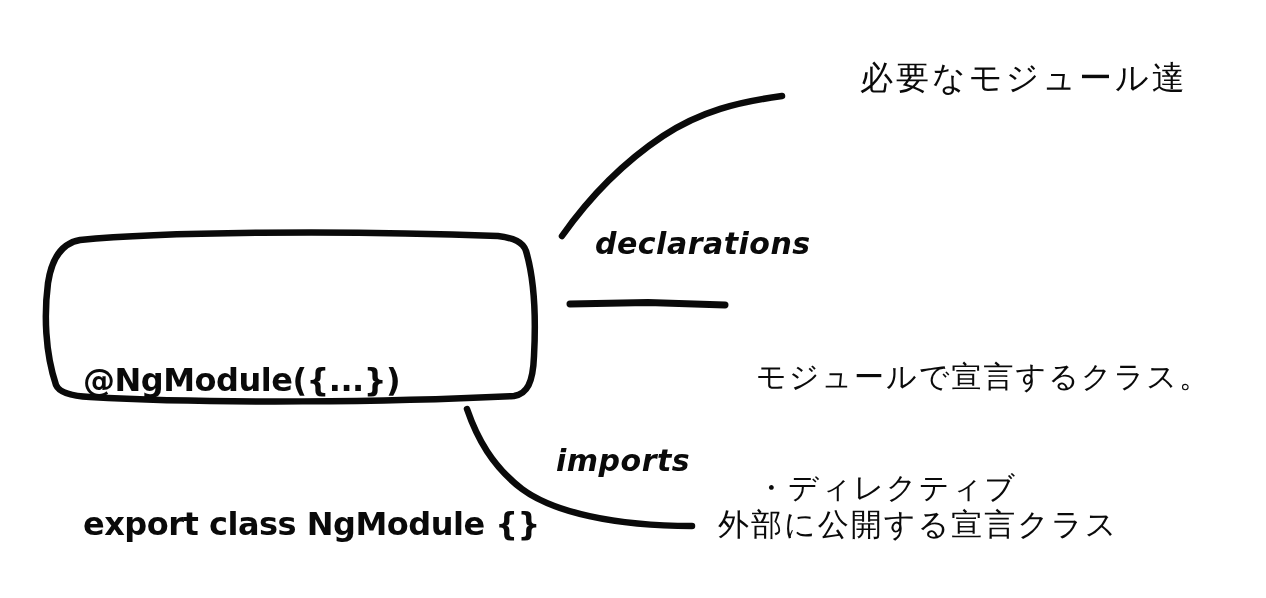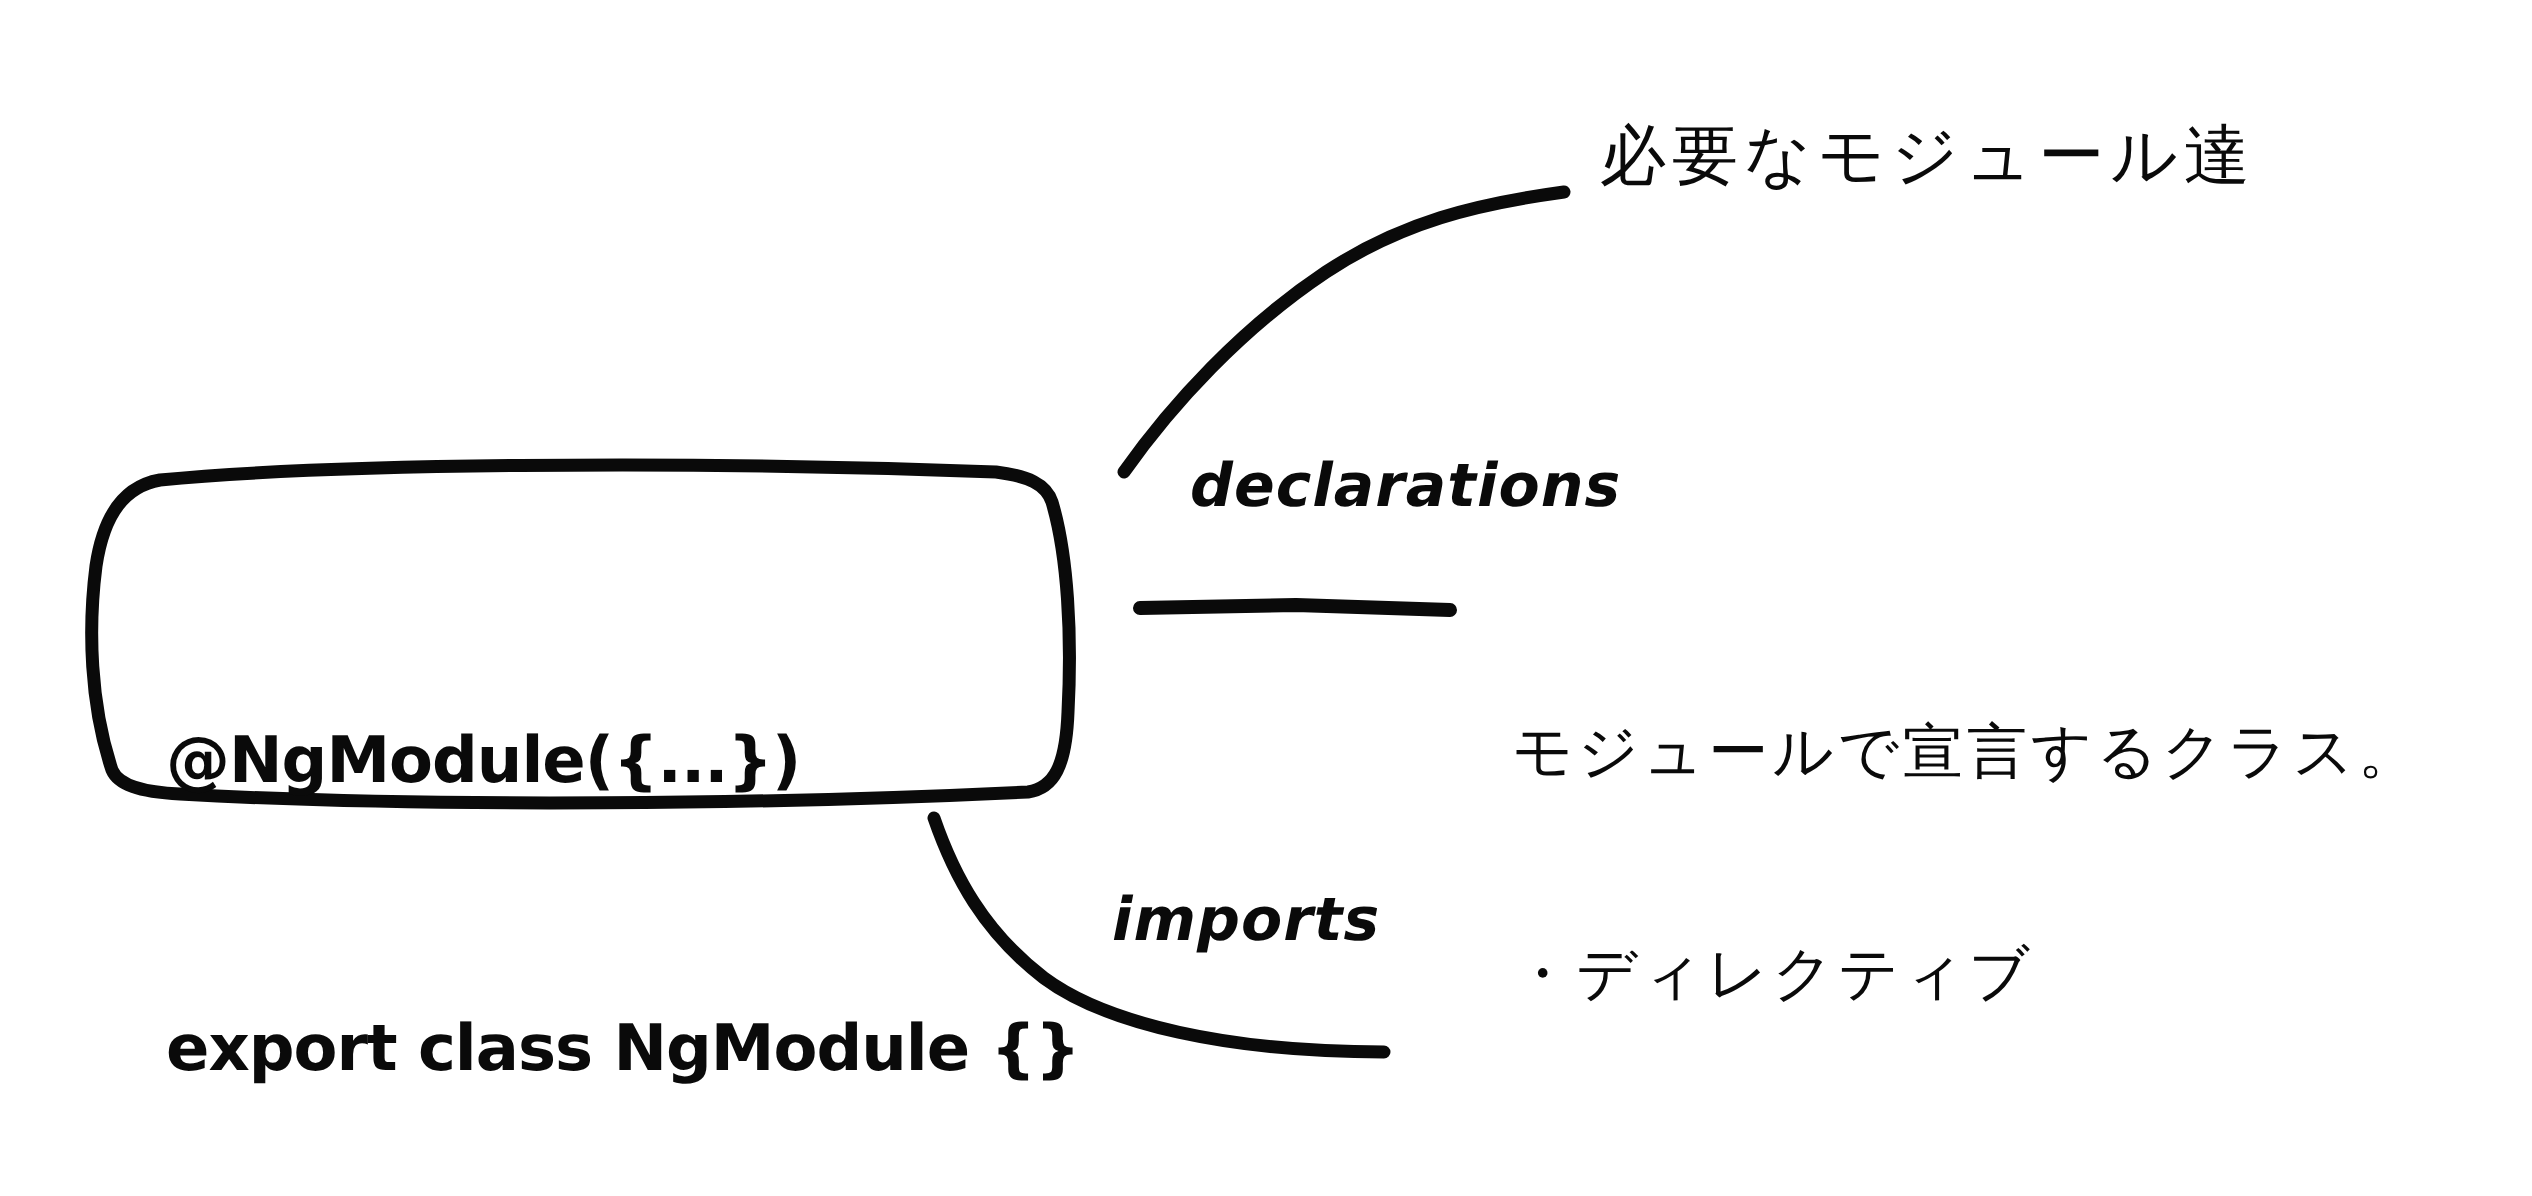--- a/index.html
+++ b/index.html
@@ -88,24 +88,25 @@
                C 477 438, 492 466, 522 489
                C 553 512, 614 526, 692 526"></path>
     </g>
   </svg>
 
   <div class="txt code-text" style="left: 83px; top: 260px;">
     <div>@NgModule({...})</div>
     <div>export class NgModule {}</div>
   </div>
 
-  <div class="txt jp jp-large" style="left: 800px; top: 56px;">必要なモジュール達</div>
+  <div class="txt jp jp-large" style="left: 860px; top: 56px;">必要なモジュール達</div>
 
   <div class="txt label-en" style="left: 595px; top: 226px;">declarations</div>
   <div class="txt jp jp-block" style="left: 756px; top: 284px;">
     <div>モジュールで宣言するクラス。</div>
     <div>・ディレクティブ</div>
     
   </div>
 
   <div class="txt label-en" style="left: 556px; top: 443px;">imports</div>
+  <div class="txt jp jp-bottom" style="left: 718px; top: 504px;">外部に公開する宣言クラス</div>
 
 </div>
 
 </body></html>

